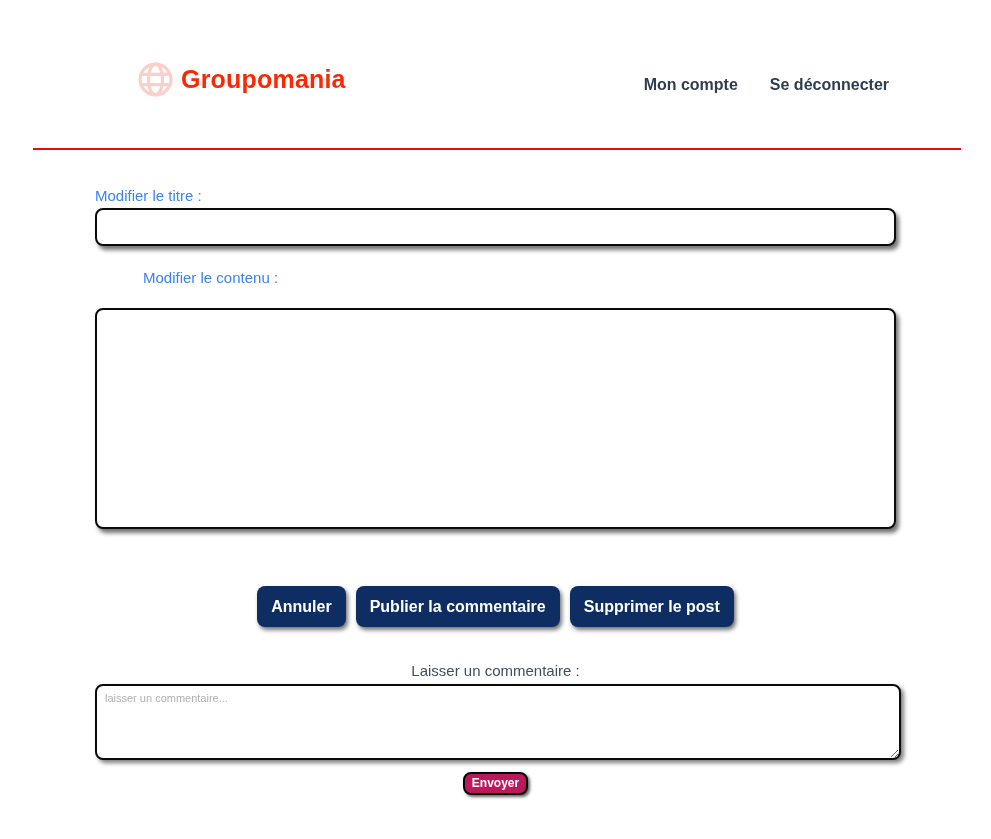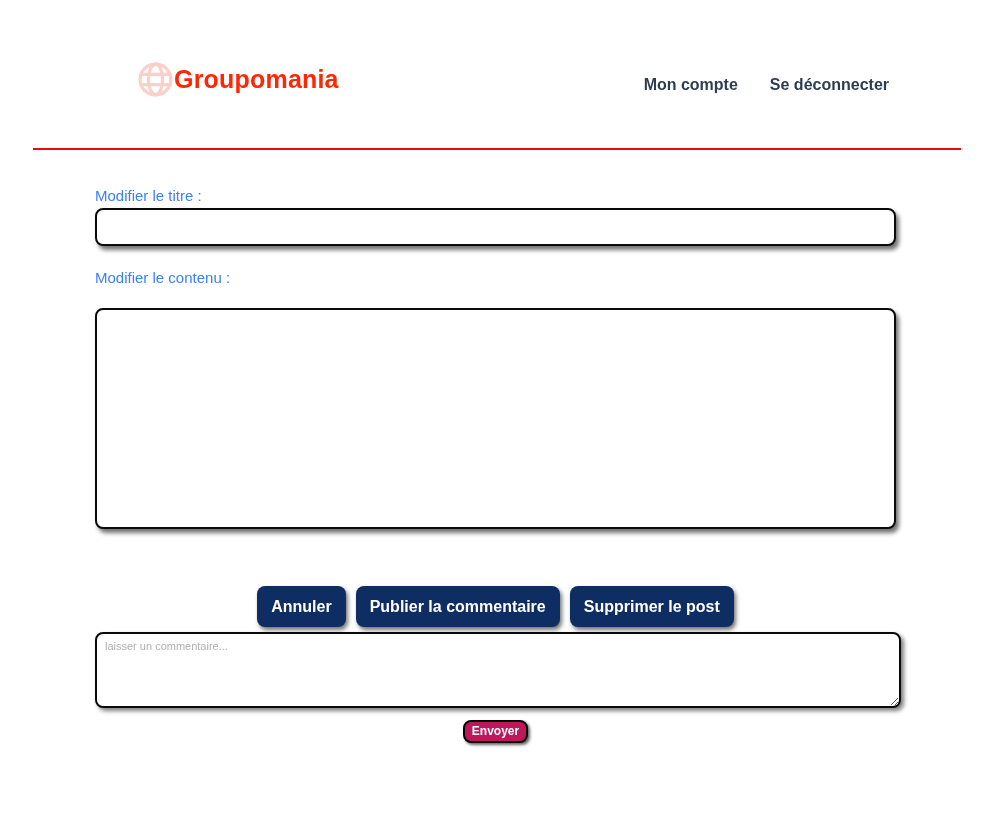--- a/index.html
+++ b/index.html
@@ -13,20 +13,21 @@
   .header {
     display: flex;
     align-items: center;
     justify-content: space-between;
     padding: 58px 102px 0 137px;
     height: 100px;
   }
   .logo {
     display: flex;
     align-items: center;
+    gap: 7px;
     text-decoration: none;
     cursor: pointer;
     text-align: center;
   }
   .logo svg { display: block; }
   .logo-text {
     color: #fc2703;
     font-size: 25px;
     font-weight: bold;
     letter-spacing: 0.2px;
@@ -63,21 +64,21 @@
     width: 100%;
     height: 38px;
     margin-top: 4px;
     border: 2px solid #0a0a0a;
     border-radius: 8px;
     box-shadow: 3px 4px 4px rgba(0,0,0,0.55);
     font-size: 15px;
     padding: 0 10px;
     outline: none;
   }
-  .label-content { margin-top: 24px; }
+  .label-content { margin-top: 24px; margin-left: 48px; }
   .content-textarea {
     display: block;
     width: 100%;
     height: 221px;
     margin-top: 22px;
     border: 2px solid #0a0a0a;
     border-radius: 8px;
     box-shadow: 3px 4px 4px rgba(0,0,0,0.55);
     font-family: "Liberation Sans", sans-serif;
     font-size: 14px;
@@ -177,18 +178,19 @@
 
   <label class="field-label label-content">Modifier le contenu :</label>
   <textarea class="content-textarea" style=""></textarea>
 
   <div class="button-row">
     <button class="action-btn">Annuler</button>
     <button class="action-btn">Publier la commentaire</button>
     <button class="action-btn">Supprimer le post</button>
   </div>
 
+  <label class="comment-label">Laisser un commentaire :</label>
   <textarea class="comment-textarea" placeholder="laisser un commentaire..." style=""></textarea>
 
   <div class="send-row">
     <button class="send-btn">Envoyer</button>
   </div>
 </main>
 
 </body></html>

